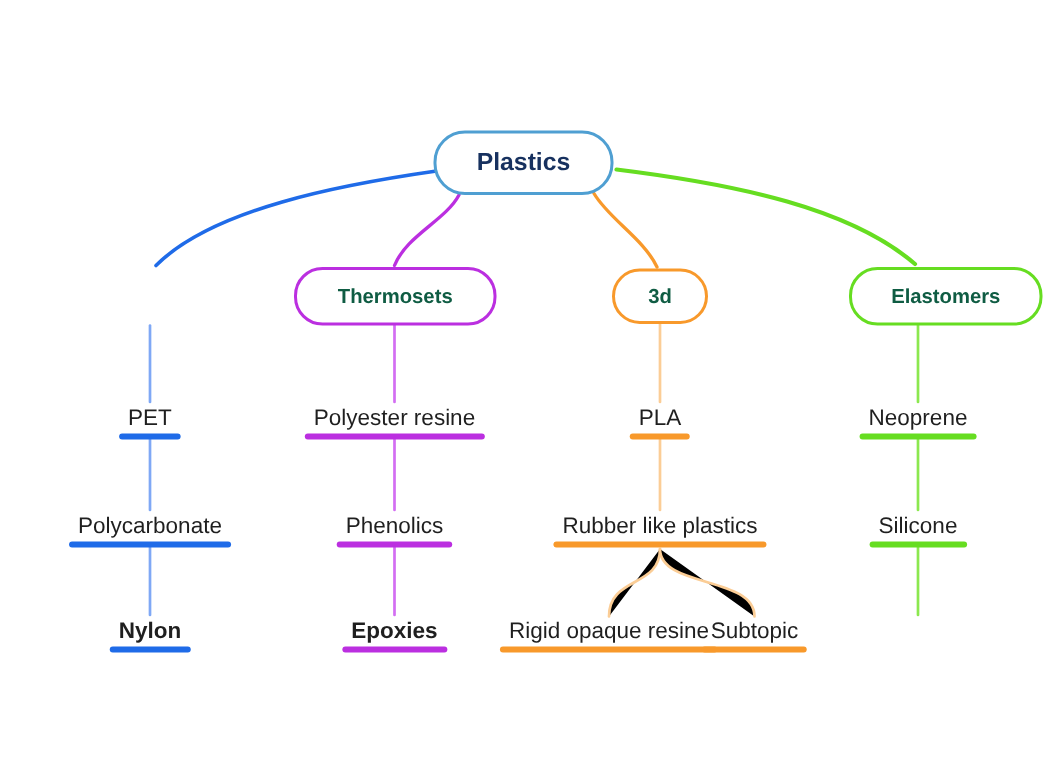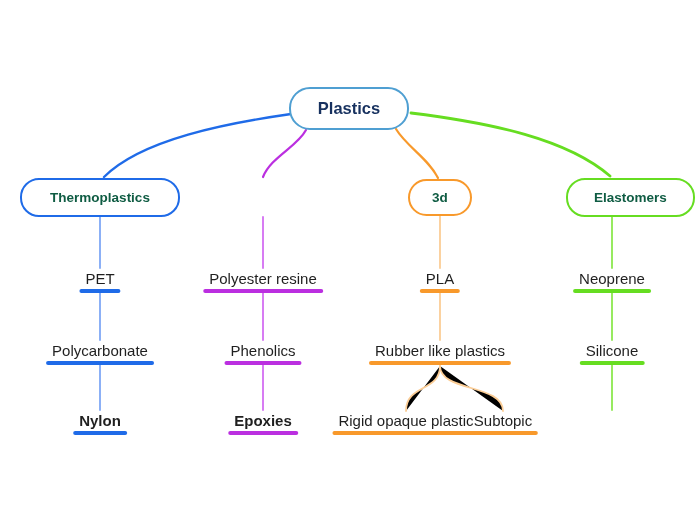--- a/index.html
+++ b/index.html
@@ -111,22 +111,22 @@
       <path d="M 612 217 L 612 268"></path>
       <path d="M 612 293 L 612 340"></path>
       <path d="M 612 365 L 612 410"></path>
     </g>
   </svg>
 
   <div class="node root">
     <span>Plastics</span>
   </div>
 
-  <div class="node cat blue">
-    <span>Thermoplastics</span>
+  <div class="node cat purple">
+    <span>Thermosets</span>
   </div>
   <div class="node cat orange">
     <span>3d</span>
   </div>
   <div class="node cat green">
     <span>Elastomers</span>
   </div>
 
   <div class="topic blue c1 r1">
     <span class="t">PET</span>
@@ -156,21 +156,21 @@
 
   <div class="topic orange c3 r1">
     <span class="t">PLA</span>
     <div class="bar"></div>
   </div>
   <div class="topic orange c3 r2">
     <span class="t">Rubber like plastics</span>
     <div class="bar"></div>
   </div>
   <div class="topic orange gc1">
-    <span class="t">Rigid opaque plastic</span>
+    <span class="t">Rigid opaque resine</span>
     <div class="bar"></div>
   </div>
   <div class="topic orange gc2">
     <span class="t">Subtopic</span>
     <div class="bar"></div>
   </div>
 
   <div class="topic green c4 r1">
     <span class="t">Neoprene</span>
     <div class="bar"></div>

